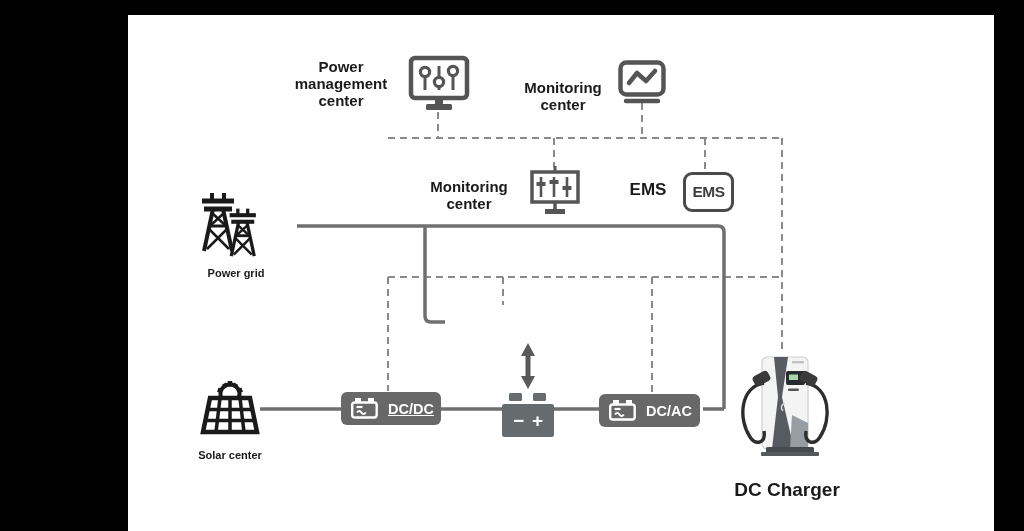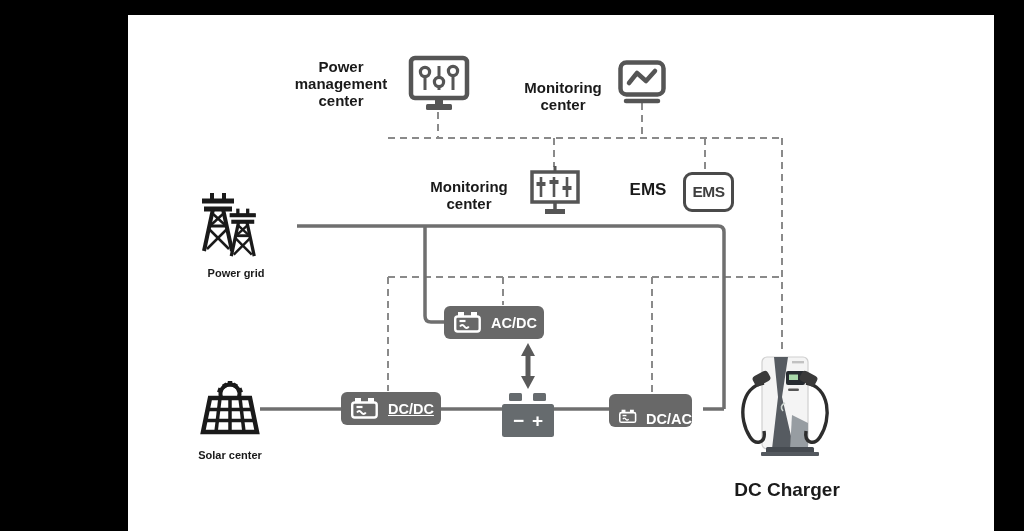--- a/index.html
+++ b/index.html
@@ -163,41 +163,31 @@
           <line x1="24" y1="22" x2="20" y2="56"></line>
           <line x1="34" y1="22" x2="34" y2="56"></line>
           <line x1="44" y1="22" x2="48" y2="56"></line>
           <line x1="11.5" y1="33.5" x2="56.5" y2="33.5"></line>
           <line x1="9.5" y1="44.5" x2="58.5" y2="44.5"></line>
         </g>
       </g>
     </svg>
     <div class="lbl lbl-sm" style="left:58px;top:433px;width:88px;">Solar center</div>
 
-    <div class="conv" style="left:316px;top:291px;">
-      <svg width="28" height="21" viewBox="0 0 28 21">
-        <rect x="4" y="0" width="6" height="4" fill="#fff"></rect>
-          <rect x="17" y="0" width="6" height="4" fill="#fff"></rect>
-        <rect x="1.2" y="4.5" width="24.5" height="15" rx="2.5" fill="none" stroke="#fff" stroke-width="2.4"></rect>
-        <line x1="5.5" y1="9" x2="11.5" y2="9" stroke="#fff" stroke-width="2.2"></line>
-        <path d="M6,14.5 q2.2,-3 4.4,0 q2.2,3 4.4,0" fill="none" stroke="#fff" stroke-width="2"></path>
-      </svg>
-      <span>AC/DC</span>
-    </div>
     <div class="conv" style="left:213px;top:377px;text-decoration:underline;">
       <svg width="28" height="21" viewBox="0 0 28 21">
         <rect x="4" y="0" width="6" height="4" fill="#fff"></rect>
           <rect x="17" y="0" width="6" height="4" fill="#fff"></rect>
         <rect x="1.2" y="4.5" width="24.5" height="15" rx="2.5" fill="none" stroke="#fff" stroke-width="2.4"></rect>
         <line x1="5.5" y1="9" x2="11.5" y2="9" stroke="#fff" stroke-width="2.2"></line>
         <path d="M6,14.5 q2.2,-3 4.4,0 q2.2,3 4.4,0" fill="none" stroke="#fff" stroke-width="2"></path>
       </svg>
       <span>DC/DC</span>
     </div>
-    <div class="conv" style="left:481px;top:379px;width:83px;align-items:flex-end;">
+    <div class="conv" style="left:471px;top:379px;width:101px;">
       <svg width="28" height="21" viewBox="0 0 28 21">
         <rect x="4" y="0" width="6" height="4" fill="#fff"></rect>
           <rect x="17" y="0" width="6" height="4" fill="#fff"></rect>
         <rect x="1.2" y="4.5" width="24.5" height="15" rx="2.5" fill="none" stroke="#fff" stroke-width="2.4"></rect>
         <line x1="5.5" y1="9" x2="11.5" y2="9" stroke="#fff" stroke-width="2.2"></line>
         <path d="M6,14.5 q2.2,-3 4.4,0 q2.2,3 4.4,0" fill="none" stroke="#fff" stroke-width="2"></path>
       </svg>
       <span>DC/AC</span>
     </div>
 

